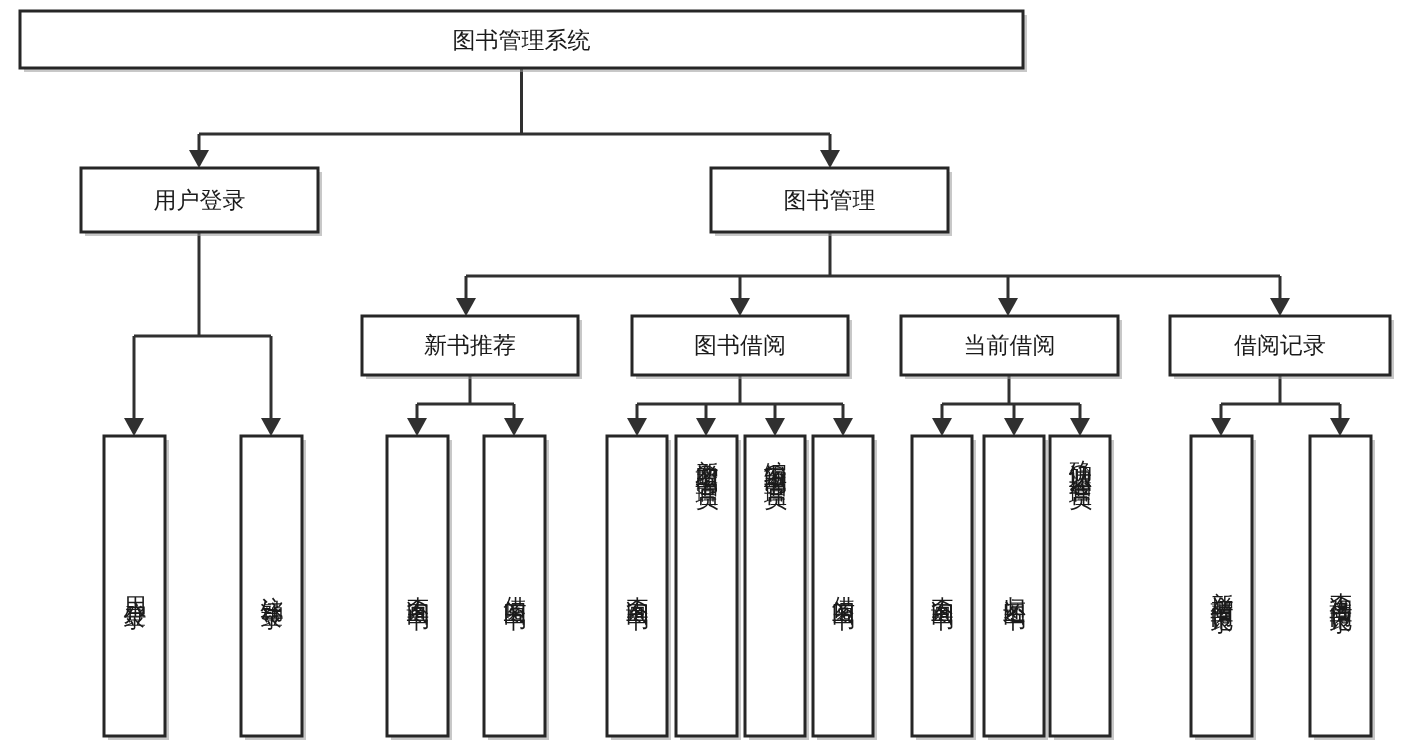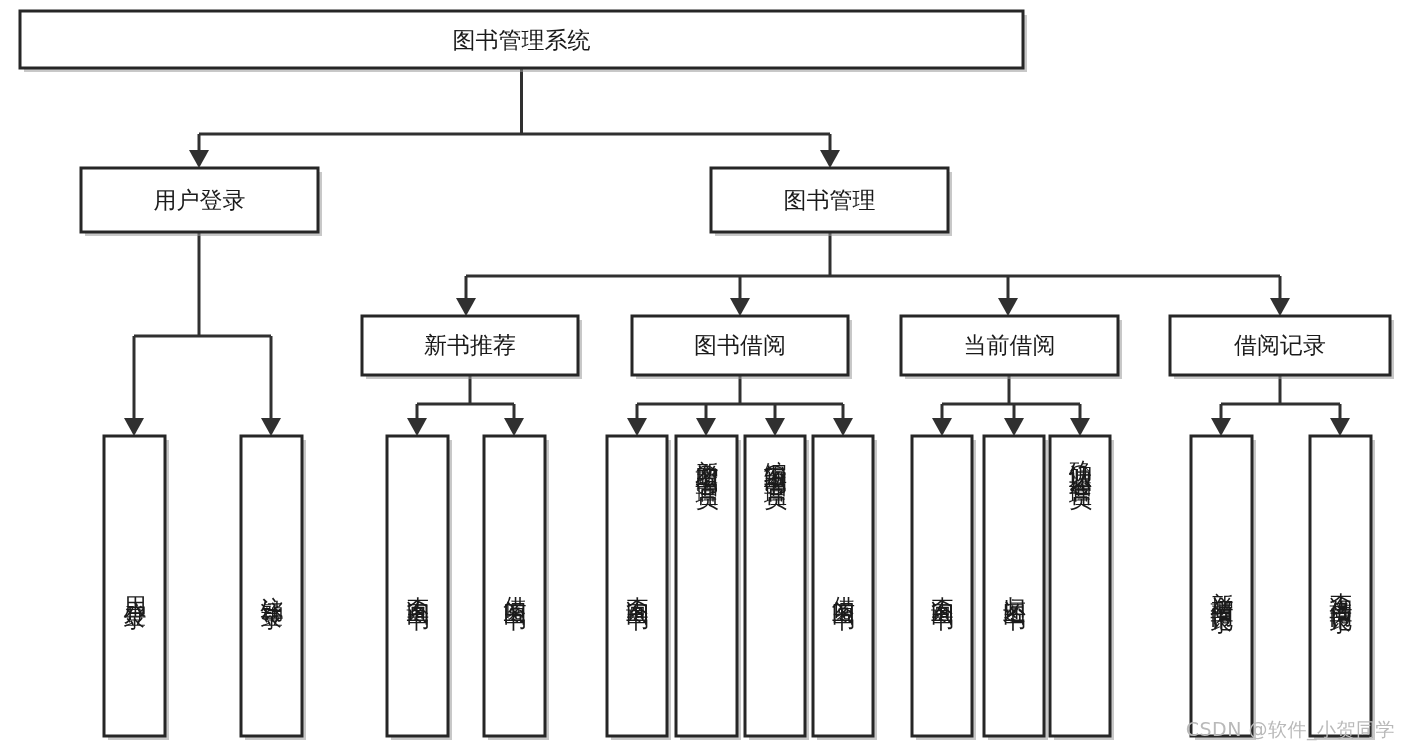--- a/index.html
+++ b/index.html
@@ -294,14 +294,13 @@
   <div class="vlabel-wrap" style="left:1050px; top:436px; width:60px; height:300px; align-items:flex-start;">
     <span class="vlabel" style="margin-top:6px;">确认归还（管理员）</span>
   </div>
   <div class="vlabel-wrap" style="left:1191px; top:436px; width:61px; height:300px;">
     <span class="vlabel">新增借阅记录</span>
   </div>
   <div class="vlabel-wrap" style="left:1310px; top:436px; width:61px; height:300px;">
     <span class="vlabel">查询借阅记录</span>
   </div>
 
-  <div class="watermark">CSDN @软件_小贺同学</div>
 </div>
 
 </body></html>

